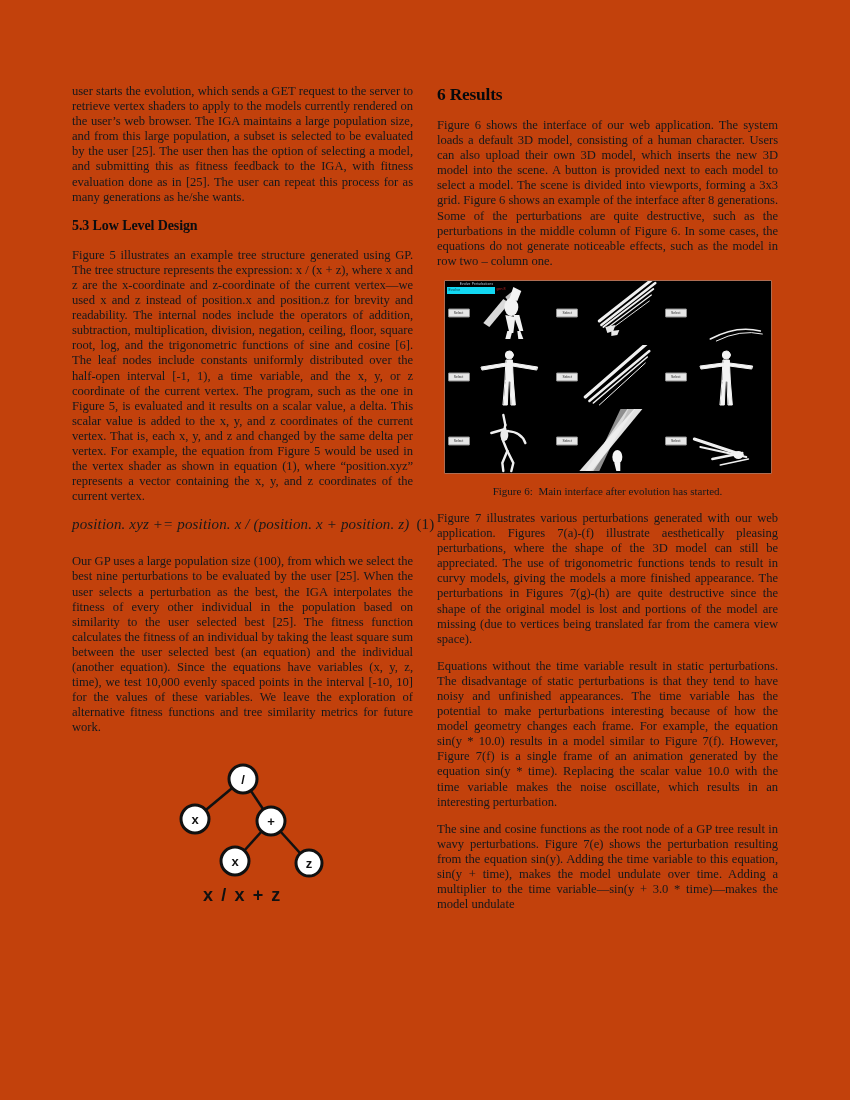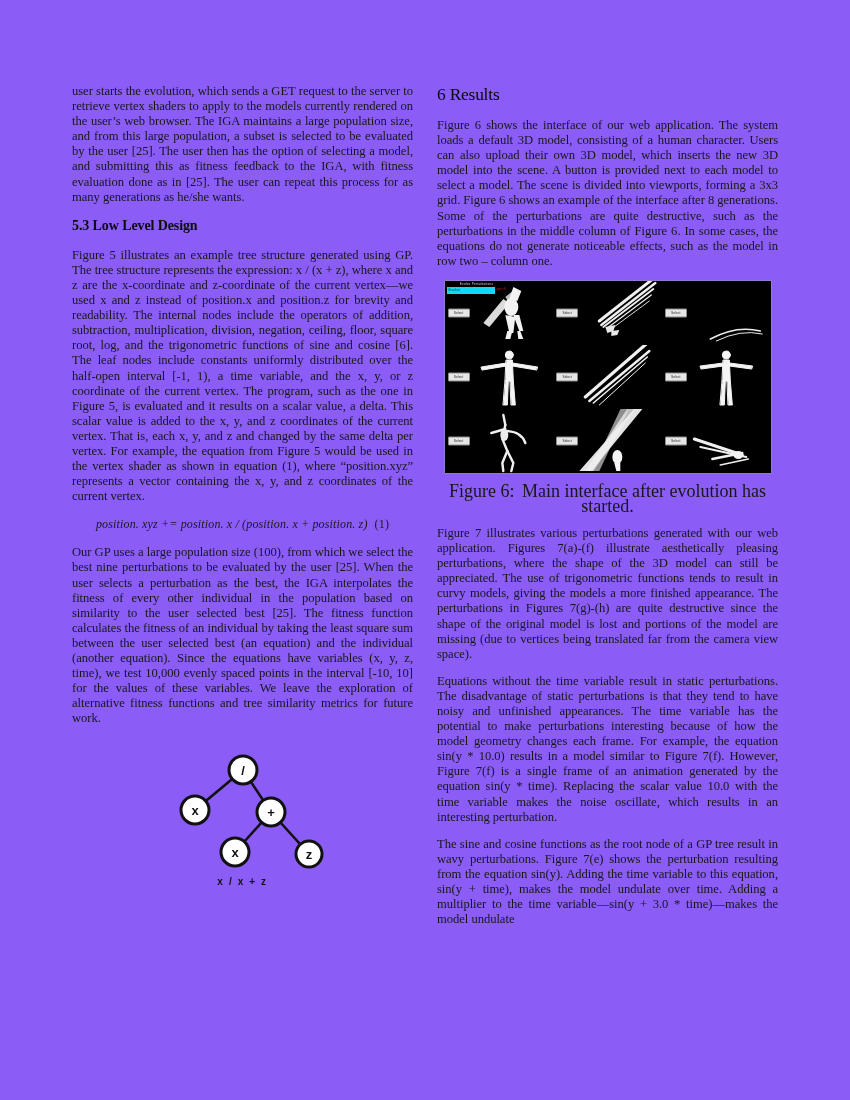--- a/index.html
+++ b/index.html
@@ -13,21 +13,21 @@
     height: 1100px;
     position: relative;
     overflow: hidden;
     font-family: "Liberation Serif", "DejaVu Serif", serif;
     color: #1a1a1a;
   }
 
   .page {
     position: absolute;
     inset: 0;
-    background: #8b5cf6;
+    background: #c2410c;
   }
 
   .columns {
     position: absolute;
     left: 72px;
     top: 84px;
     width: 706px;
     display: flex;
     gap: 24px;
   }
@@ -52,28 +52,28 @@
     line-height: 18px;
     font-weight: bold;
     text-align: left;
     letter-spacing: -0.1px;
     color: #0b0d10;
   }
   h2.results-head {
     margin: 0 0 13px 0;
     font-size: 17.4px;
     line-height: 21px;
-    font-weight: normal;
+    font-weight: bold;
     letter-spacing: -0.2px;
     color: #07090c;
   }
 
   .equation {
-    margin: 7px 0 13px 0;
-    font-size: 12px;
+    margin: 7px 0 22px 0;
+    font-size: 15px;
     line-height: 16px;
     font-style: italic;
     text-align: center;
     white-space: nowrap;
     letter-spacing: 0.15px;
   }
   .equation .eqnum {
     font-style: normal;
     margin-left: 7px;
   }
@@ -85,29 +85,29 @@
   }
   .tree-box {
     position: relative;
     width: 200px;
     height: 120px;
     margin: 0 auto;
   }
   .tree-box svg { display: block; }
   .tree-expr {
     margin-top: 2px;
-    font-size: 10px;
+    font-size: 18px;
     font-weight: bold;
     letter-spacing: 1.6px;
     font-family: "Liberation Sans", "DejaVu Sans", sans-serif;
     color: #111;
   }
   .fig-caption {
     margin-top: 11px;
-    font-size: 18px;
+    font-size: 11px;
     line-height: 15px;
     text-align: center;
     color: #15181c;
   }
   .fig-caption .capnum { margin-right: 3px; }
 
   
   .fig6-wrap {
     margin: 11px 0 12px 0;
     text-align: center;

